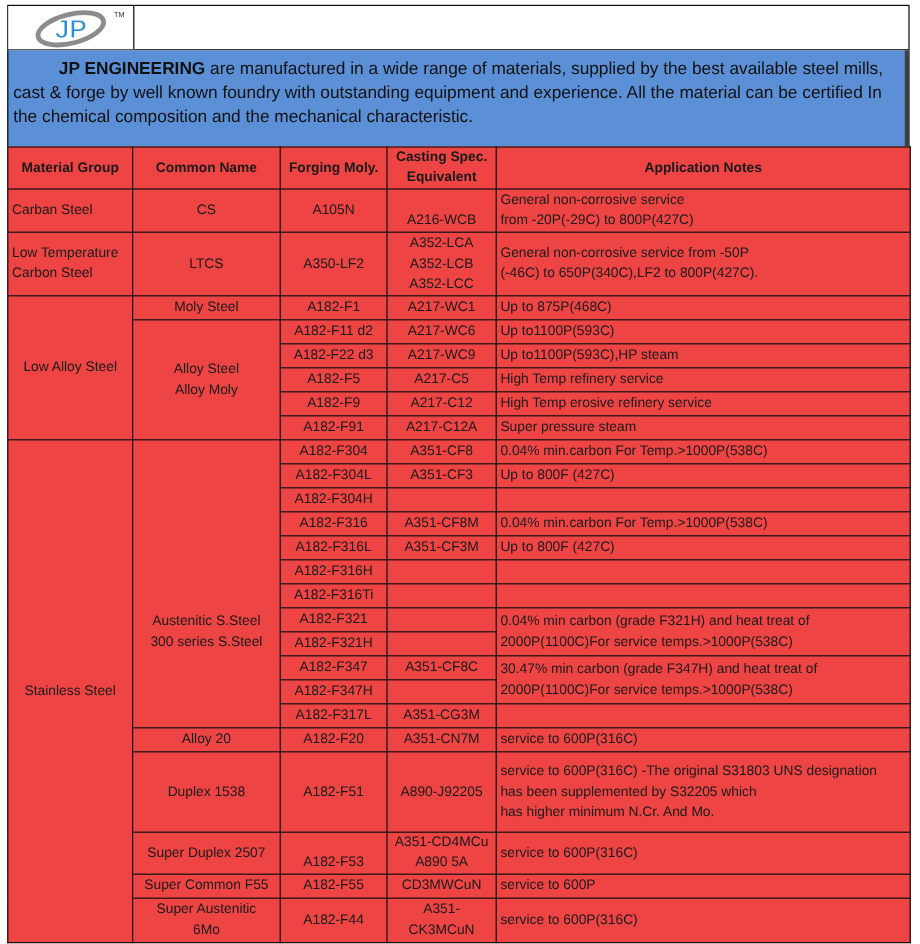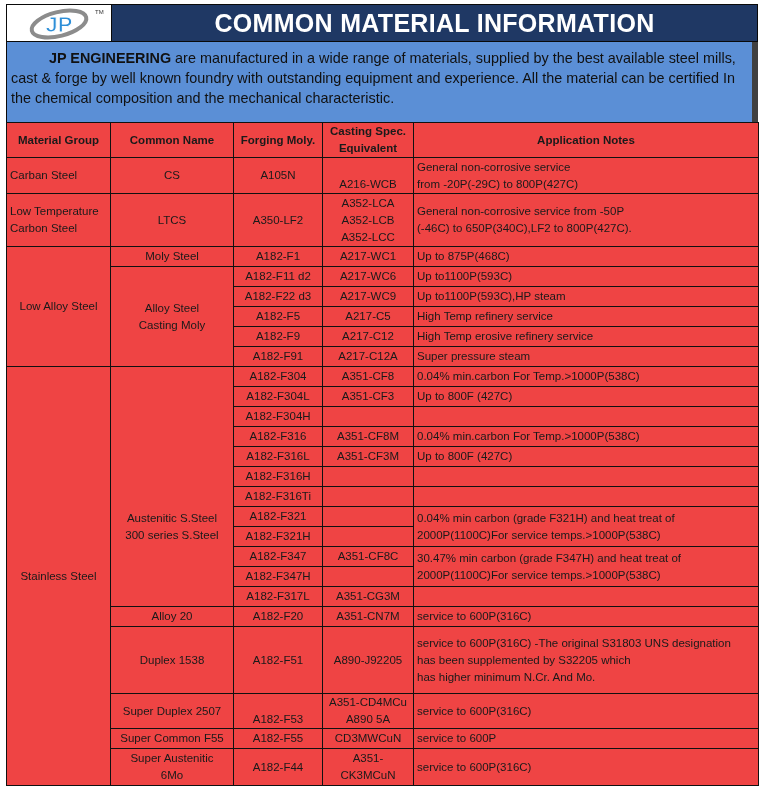--- a/index.html
+++ b/index.html
@@ -3,21 +3,21 @@
 <meta charset="utf-8">
 <style>
   html, body { margin:0; padding:0; background:#ffffff; }
   body { width:767px; height:787px; position:relative; overflow:hidden;
          font-family:"DejaVu Sans", sans-serif; }
   .sheet { position:absolute; left:6px; top:4px; width:752px; }
   .top { display:flex; height:38px; border:1px solid #0a0a0a; box-sizing:border-box; }
   .logo { width:104px; background:#ffffff; border-right:1px solid #0a0a0a; position:relative; }
   .title { flex:1; background:#1f3864; color:#ffffff; display:flex; align-items:center; justify-content:center;
            font-family:"Liberation Sans", sans-serif; font-weight:bold; font-size:25px; letter-spacing:0.3px; }
-  .desc { background:#5b8fd6; height:80px; border-left:1px solid #0a0a0a; border-right:6px solid #404040; box-sizing:border-box;
+  .desc { background:#5b8fd6; height:80px; border-left:1px solid #0a0a0a; border-right:4px solid #404040; box-sizing:border-box;
           font-family:"Liberation Sans", sans-serif; font-size:14.4px; line-height:20px; color:#111; padding:6px 4px 0 4px; }
   .desc .indent { display:inline-block; width:38px; }
   .desc b { font-weight:bold; }
   table { border-collapse:collapse; width:752px; table-layout:fixed; background:#ef4444;
           font-family:"Liberation Sans", sans-serif; font-size:11.5px; color:#1a1a1a; }
   td, th { border:1px solid #111; padding:0 3px; overflow:hidden; line-height:17px; }
   th { font-weight:bold; font-size:11.5px; text-align:center; }
   td.c { text-align:center; }
   td.l { text-align:left; }
   td.bot { vertical-align:bottom; }
@@ -29,21 +29,20 @@
 <div class="sheet">
 
   <div class="top">
     <div class="logo">
       <svg width="104" height="36" viewBox="0 0 104 36">
         <ellipse cx="52" cy="19" rx="28" ry="12" fill="none" stroke="#8c8c8c" stroke-width="4" transform="rotate(-14 52 19)"></ellipse>
         <text x="52" y="27" text-anchor="middle" font-family="Liberation Sans, sans-serif" font-weight="bold" font-size="22" fill="#2e8fd8" stroke="#ffffff" stroke-width="1">JP</text>
         <text x="88" y="9" font-family="Liberation Sans, sans-serif" font-size="6" fill="#333">TM</text>
       </svg>
     </div>
-    <div class="title">COMMON MATERIAL INFORMATION</div>
   </div>
 
   <div class="desc"><span class="indent"></span><b>JP ENGINEERING</b><span> are manufactured in a wide range of materials, supplied by the best available steel mills, cast &amp; forge by well known foundry with outstanding equipment and experience. All the material can be certified In the chemical composition and the mechanical characteristic.</span></div>
 
   <table class="outer">
     <colgroup>
       <col style="width:104px">
         <col style="width:123px">
         <col style="width:89px">
         <col style="width:91px">
@@ -87,21 +86,21 @@
     <tr style="height:20px">
       <td class="c" rowspan="6">Low Alloy Steel</td>
       <td class="c">Moly Steel</td>
       <td class="c">A182-F1</td>
       <td class="c">A217-WC1</td>
       <td class="l">Up to 875P(468C)</td>
     </tr>
     <tr style="height:20px">
       <td class="c" rowspan="5">
             <div>Alloy Steel</div>
-            <div>Casting Moly</div>
+            <div>Alloy Moly</div>
           </td>
       <td class="c">A182-F11 d2</td>
       <td class="c">A217-WC6</td>
       <td class="l">Up to1100P(593C)</td>
     </tr>
     <tr style="height:20px">
       <td class="c">A182-F22 d3</td>
       <td class="c">A217-WC9</td>
       <td class="l">Up to1100P(593C),HP steam</td>
     </tr>

